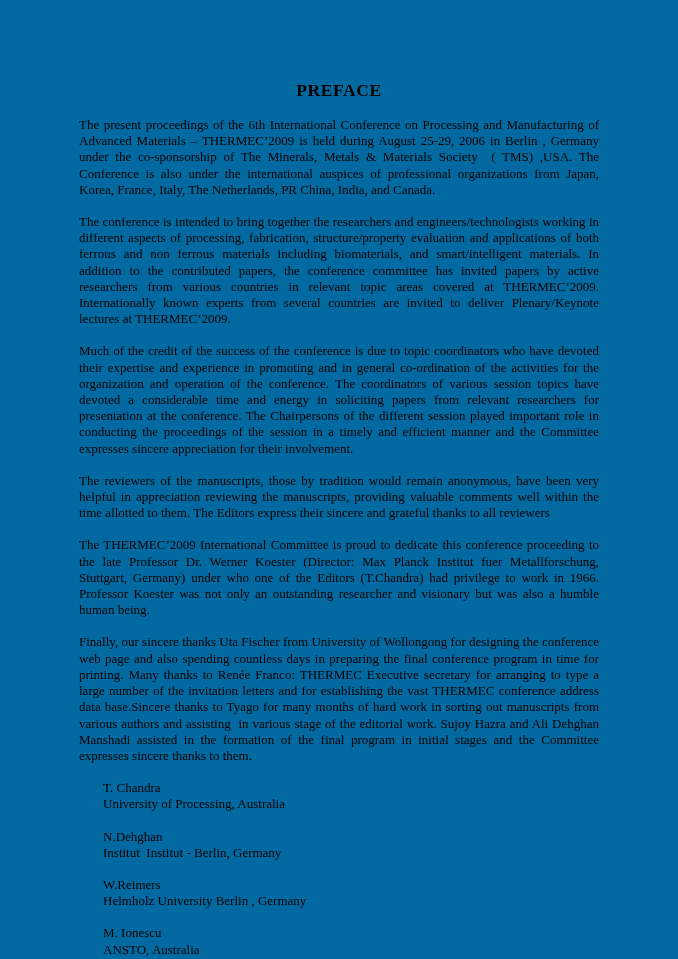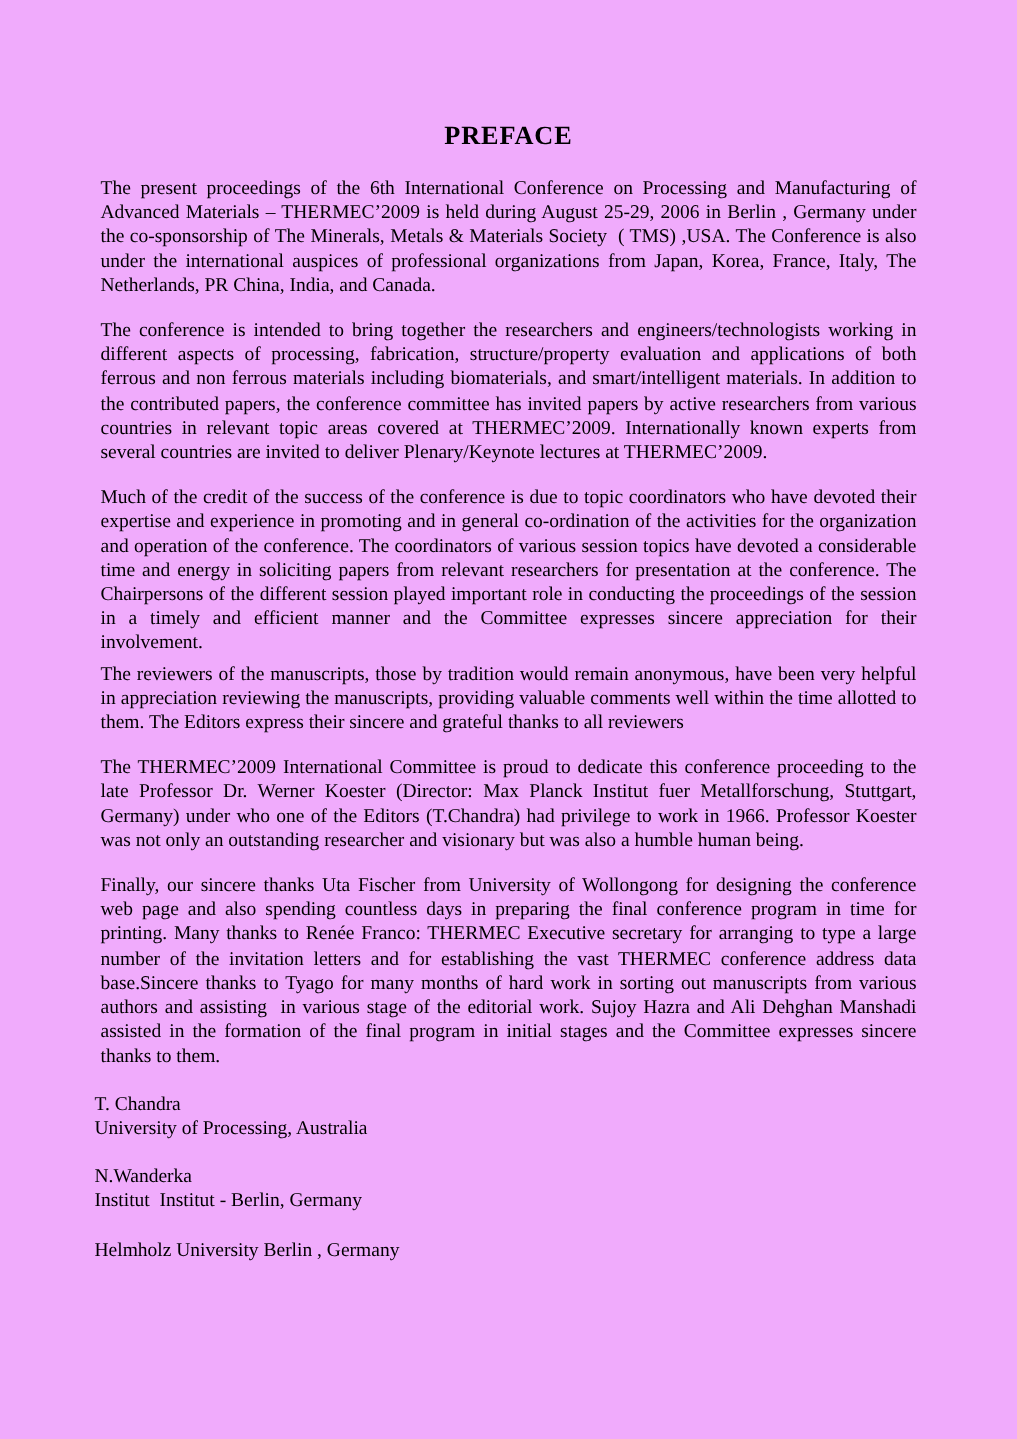--- a/index.html
+++ b/index.html
@@ -12,21 +12,21 @@
     width: 678px;
     height: 959px;
     font-family: "Liberation Serif", "DejaVu Serif", serif;
     color: #000000;
     -webkit-font-smoothing: antialiased;
   }
   .page {
     position: relative;
     width: 678px;
     height: 959px;
-    background: #f0abfc;
+    background: #0369a1;
     box-sizing: border-box;
   }
   .content {
     position: absolute;
     left: 63px;
     top: 0;
     width: 552px;
   }
   .doc-title {
     font-size: 17.5px;
@@ -35,31 +35,32 @@
     letter-spacing: 0.6px;
     margin: 0;
     padding-top: 80px;
     line-height: 20px;
   }
   .para {
     font-size: 13px;
     line-height: 16.2px;
     text-align: justify;
     text-justify: inter-word;
-    margin: 4px;
+    margin: 16px;
     white-space: pre-wrap;
   }
   .para-block {
     margin-top: 14px;
   }
   .para-block.first {
     margin-top: 17px;
   }
   .sig-block {
     margin-top: 16px;
+    margin-left: 40px;
   }
   .sig-group {
     margin-top: 16px;
   }
   .sig-group.first {
     margin-top: 0;
   }
   .sig-line {
     font-size: 13px;
     line-height: 16.2px;
@@ -98,25 +99,30 @@
     </div>
 
     <div class="sig-block">
 
       <div class="sig-group first">
         <p class="sig-line">T. Chandra</p>
         <p class="sig-line">University of Processing, Australia</p>
       </div>
 
       <div class="sig-group">
-        <p class="sig-line">N.Wanderka</p>
+        <p class="sig-line">N.Dehghan</p>
         <p class="sig-line">Institut  Institut - Berlin, Germany</p>
       </div>
 
       <div class="sig-group">
+        <p class="sig-line">W.Reimers</p>
         <p class="sig-line">Helmholz University Berlin , Germany</p>
       </div>
 
+      <div class="sig-group">
+        <p class="sig-line">M. Ionescu</p>
+        <p class="sig-line">ANSTO, Australia</p>
+      </div>
 
     </div>
 
   </div>
 </div>
 
 </body></html>

